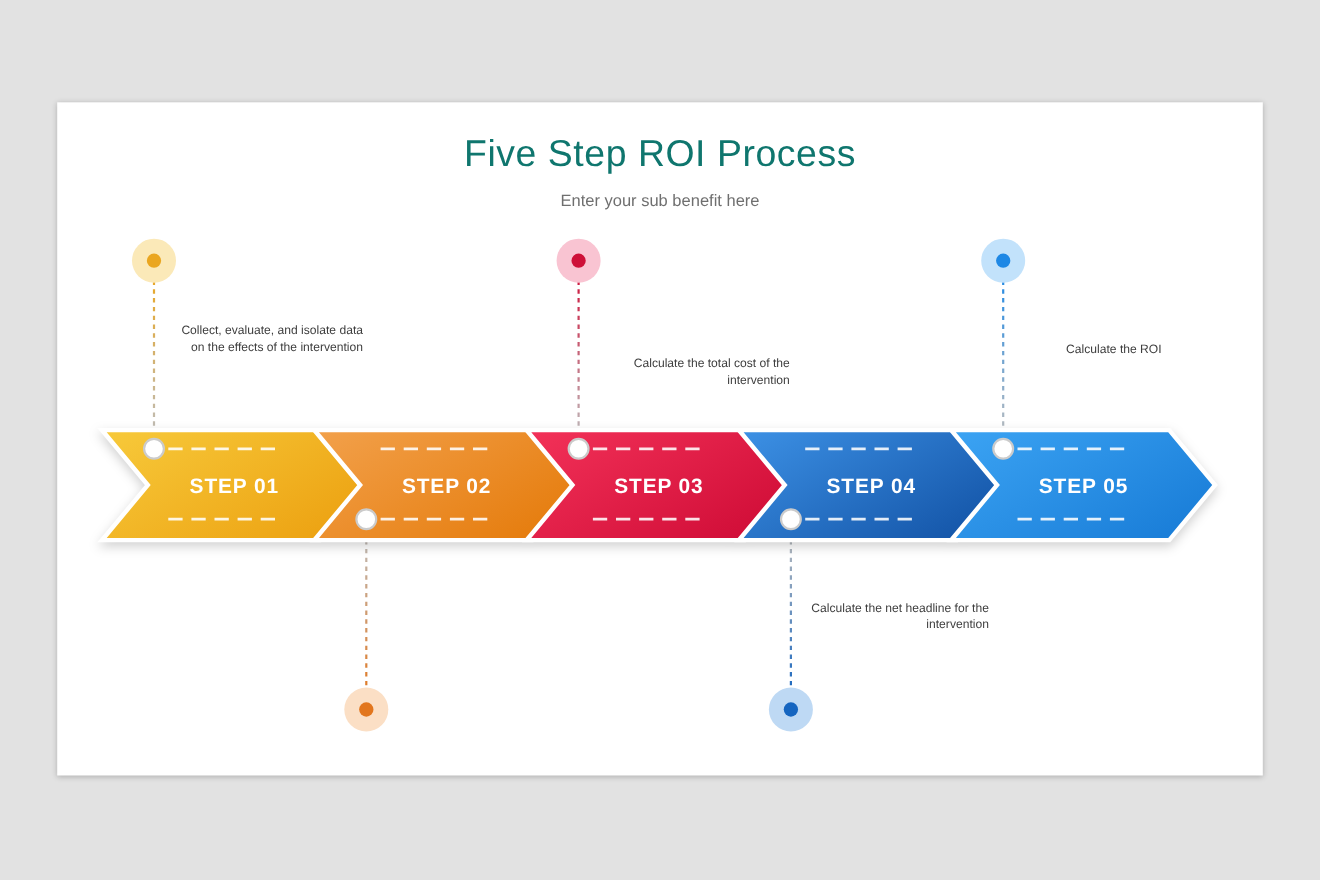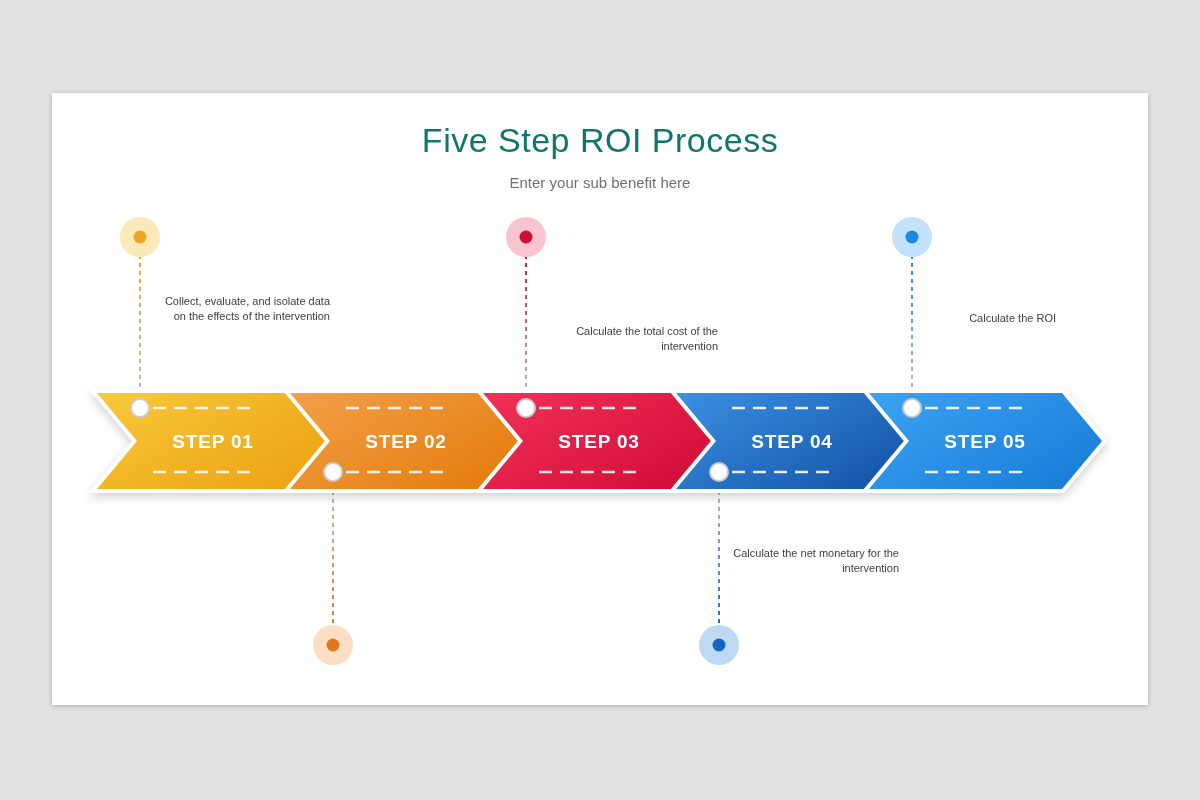--- a/index.html
+++ b/index.html
@@ -218,15 +218,15 @@
 
     <circle class="marker" cx="140" cy="408" r="9"></circle>
     <circle class="marker" cx="333" cy="472" r="9"></circle>
     <circle class="marker" cx="526" cy="408" r="9"></circle>
     <circle class="marker" cx="719" cy="472" r="9"></circle>
     <circle class="marker" cx="912" cy="408" r="9"></circle>
   </svg>
 
   <div class="desc desc-1">Collect, evaluate, and isolate data on the effects of the intervention</div>
   <div class="desc desc-3">Calculate the total cost of the intervention</div>
-  <div class="desc desc-4">Calculate the net monetary for the intervention</div>
+  <div class="desc desc-4">Calculate the net headline for the intervention</div>
   <div class="desc desc-5">Calculate the ROI</div>
 </div>
 
 </body></html>

